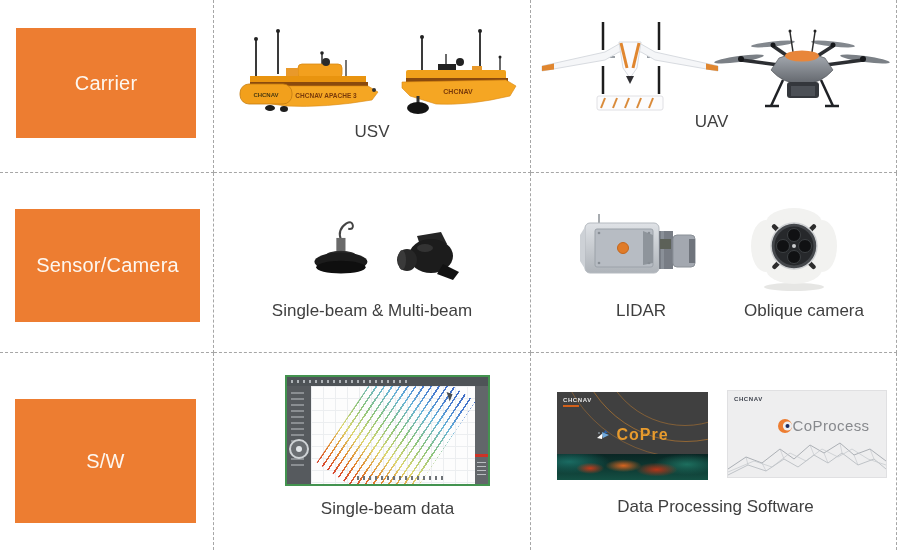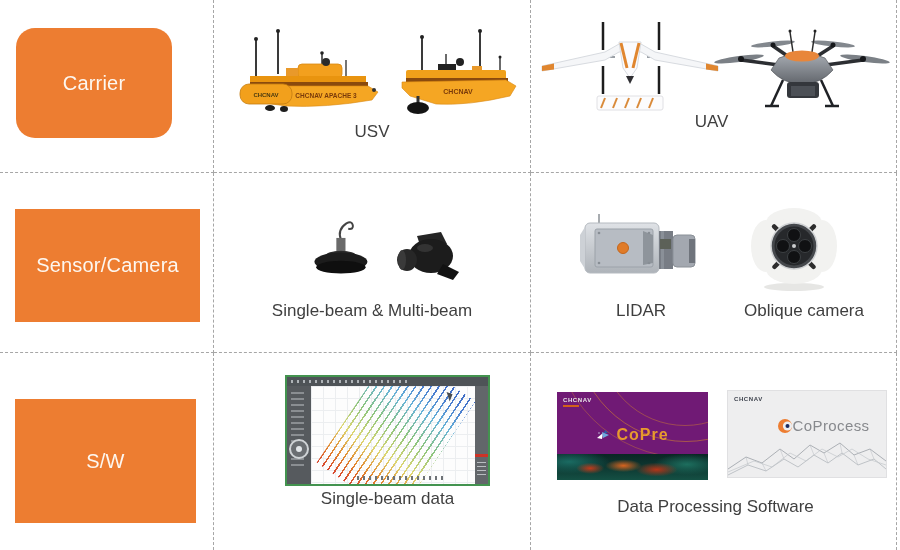--- a/index.html
+++ b/index.html
@@ -38,21 +38,21 @@
   .sb-band{position:absolute;left:15px;top:-3px;width:140px;height:98px;transform:rotate(-56deg);
     background:linear-gradient(to right,#d6432e 0%,#e2862f 14%,#ded773 32%,#8cc47e 52%,#69b4d8 72%,#4b7fd0 88%,#3f6cc4 100%);
     -webkit-mask-image:repeating-linear-gradient(to bottom,#000 0 1.5px,transparent 1.5px 6.5px);
     mask-image:repeating-linear-gradient(to bottom,#000 0 1.5px,transparent 1.5px 6.5px);}
   .sb-bottom-ticks{position:absolute;left:28%;bottom:4px;width:55%;height:4px;
     background:repeating-linear-gradient(90deg,#6e7276 0 2px,transparent 2px 6px);}
   .sb-cursor{position:absolute;right:22px;top:5px;width:0;height:0;transform:rotate(-18deg);
     border-left:5px solid #4a4d50;border-top:4px solid transparent;border-bottom:6px solid transparent;}
 
   
-  .copre{position:absolute;left:26px;top:39px;width:151px;height:88px;background:#701a75;overflow:hidden;}
+  .copre{position:absolute;left:26px;top:39px;width:151px;height:88px;background:#404040;overflow:hidden;}
   .splash-brand{position:absolute;left:6px;top:5px;font-size:6px;font-weight:bold;letter-spacing:.6px;}
   .copre .splash-brand{color:#e8e8e8;}
   .copre-brandbar{position:absolute;left:6px;top:13px;width:16px;height:2px;background:#d2601a;}
   .copre-arc{position:absolute;border:1px solid rgba(214,134,44,.55);border-radius:50%;}
   .copre-row{position:absolute;left:0;right:0;top:34px;display:flex;align-items:center;justify-content:center;gap:5px;}
   .copre-title{color:#E89B2D;font-size:16px;font-weight:bold;letter-spacing:1px;}
   .copre-cloud{position:absolute;left:0;right:0;bottom:0;height:26px;
     background-image:
       radial-gradient(20px 8px at 22% 55%,#c03a1a 0%,rgba(192,58,26,0) 70%),
       radial-gradient(26px 9px at 44% 45%,#d8641f 0%,rgba(216,100,31,0) 70%),
@@ -68,21 +68,21 @@
   .coprocess-row{position:absolute;left:0;right:0;top:26px;display:flex;align-items:center;justify-content:center;margin-left:32px;}
   .coprocess-title{color:#87898D;font-size:15px;letter-spacing:.4px;}
   .coprocess-wire{position:absolute;left:0;right:0;bottom:0;height:46px;}
 </style>
 </head>
 <body>
 
 <div class="figure">
 
   <div class="cell hb">
-    <div class="rowlabel" style="left:16px;top:28px;width:156px;height:110px;border-radius:19px;">
+    <div class="rowlabel" style="left:16px;top:28px;width:180px;height:110px;">
       <span>Carrier</span>
     </div>
   </div>
 
   <div class="cell hb">
     <div class="imgbox" style="left:12px;top:18px;width:293px;height:100px;">
       <svg style="position:absolute;left:0;top:2px;" width="158" height="96" viewBox="0 0 158 96">
         <line x1="30" y1="20" x2="30" y2="58" stroke="#3a3a3a" stroke-width="2"></line>
           <circle cx="30" cy="19" r="2" fill="#222"></circle>
         <line x1="52" y1="12" x2="52" y2="54" stroke="#3a3a3a" stroke-width="2"></line>
@@ -286,21 +286,21 @@
       </div>
       <div class="sb-left">
         <div class="sb-left-ticks"></div>
       </div>
       <div class="sb-joystick"></div>
       <div class="sb-right">
         <div class="sb-redline"></div>
         <div class="sb-right-ticks"></div>
       </div>
     </div>
-    <div class="caption" style="left:56px;width:235px;top:136px;">Single-beam data</div>
+    <div class="caption" style="left:56px;width:235px;top:146px;">Single-beam data</div>
   </div>
 
   <div class="cell">
     <div class="copre">
       <div class="copre-arc" style="width:220px;height:220px;left:18px;top:-172px;"></div>
       <div class="copre-arc" style="width:264px;height:264px;left:-4px;top:-200px;opacity:.7;"></div>
       <div class="copre-arc" style="width:170px;height:170px;left:42px;top:-138px;opacity:.8;"></div>
       <span class="splash-brand">CHCNAV</span>
       <div class="copre-brandbar"></div>
       <div class="copre-row">

